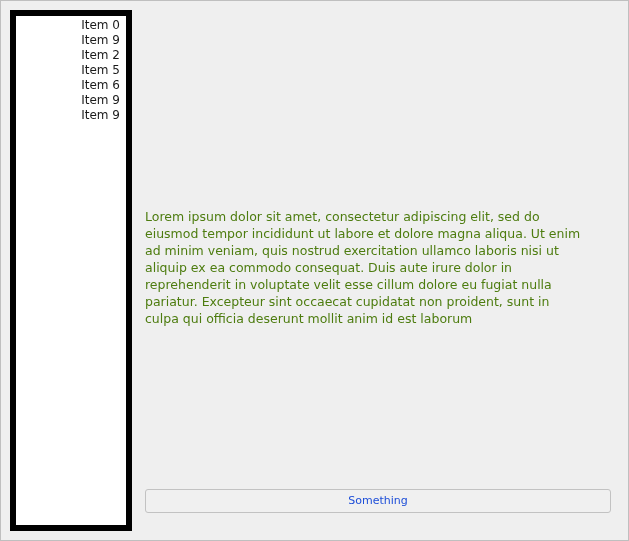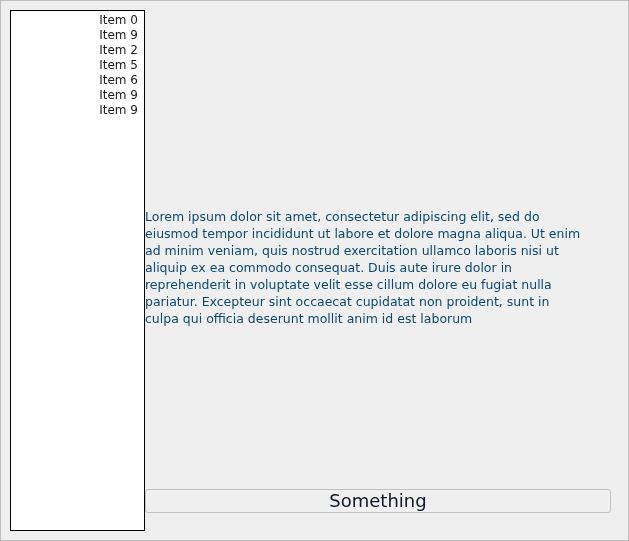--- a/index.html
+++ b/index.html
@@ -21,25 +21,25 @@
     height: 541px;
     box-sizing: border-box;
     border: 1px solid #bfbfbf;
     background: #efefef;
   }
   
   #list-panel {
     position: absolute;
     left: 9px;
     top: 9px;
-    width: 135px;
+    width: 122px;
     height: 521px;
     box-sizing: border-box;
     background: #ffffff;
-    border: 1px solid #000000;
+    border: 6px solid #000000;
     overflow: hidden;
   }
   #list-items {
     list-style: none;
     margin: 0;
     padding: 2px 0 0 0;
   }
   #list-items li {
     font-size: 12px;
     line-height: 15px;
@@ -56,36 +56,36 @@
     right: 10px;
     bottom: 9px;
   }
   #body-text {
     position: absolute;
     left: 0;
     top: 198px;
     width: 436px;
     font-size: 12.5px;
     line-height: 17px;
-    color: #0c4a6e;
+    color: #4d7c0f;
     text-align: left;
   }
   #action-button {
     position: absolute;
     left: 0;
     bottom: 18px;
     width: 466px;
     height: 24px;
     box-sizing: border-box;
     background: #f0f0f0;
     border: 1px solid #c2c2c2;
     border-radius: 3px;
     font-family: "DejaVu Sans", sans-serif;
-    font-size: 18px;
-    color: #0f172a;
+    font-size: 11px;
+    color: #1d4ed8;
     text-align: center;
     line-height: 22px;
     padding: 0;
     cursor: default;
   }
 </style>
 </head>
 <body>
 
 <div id="app">

